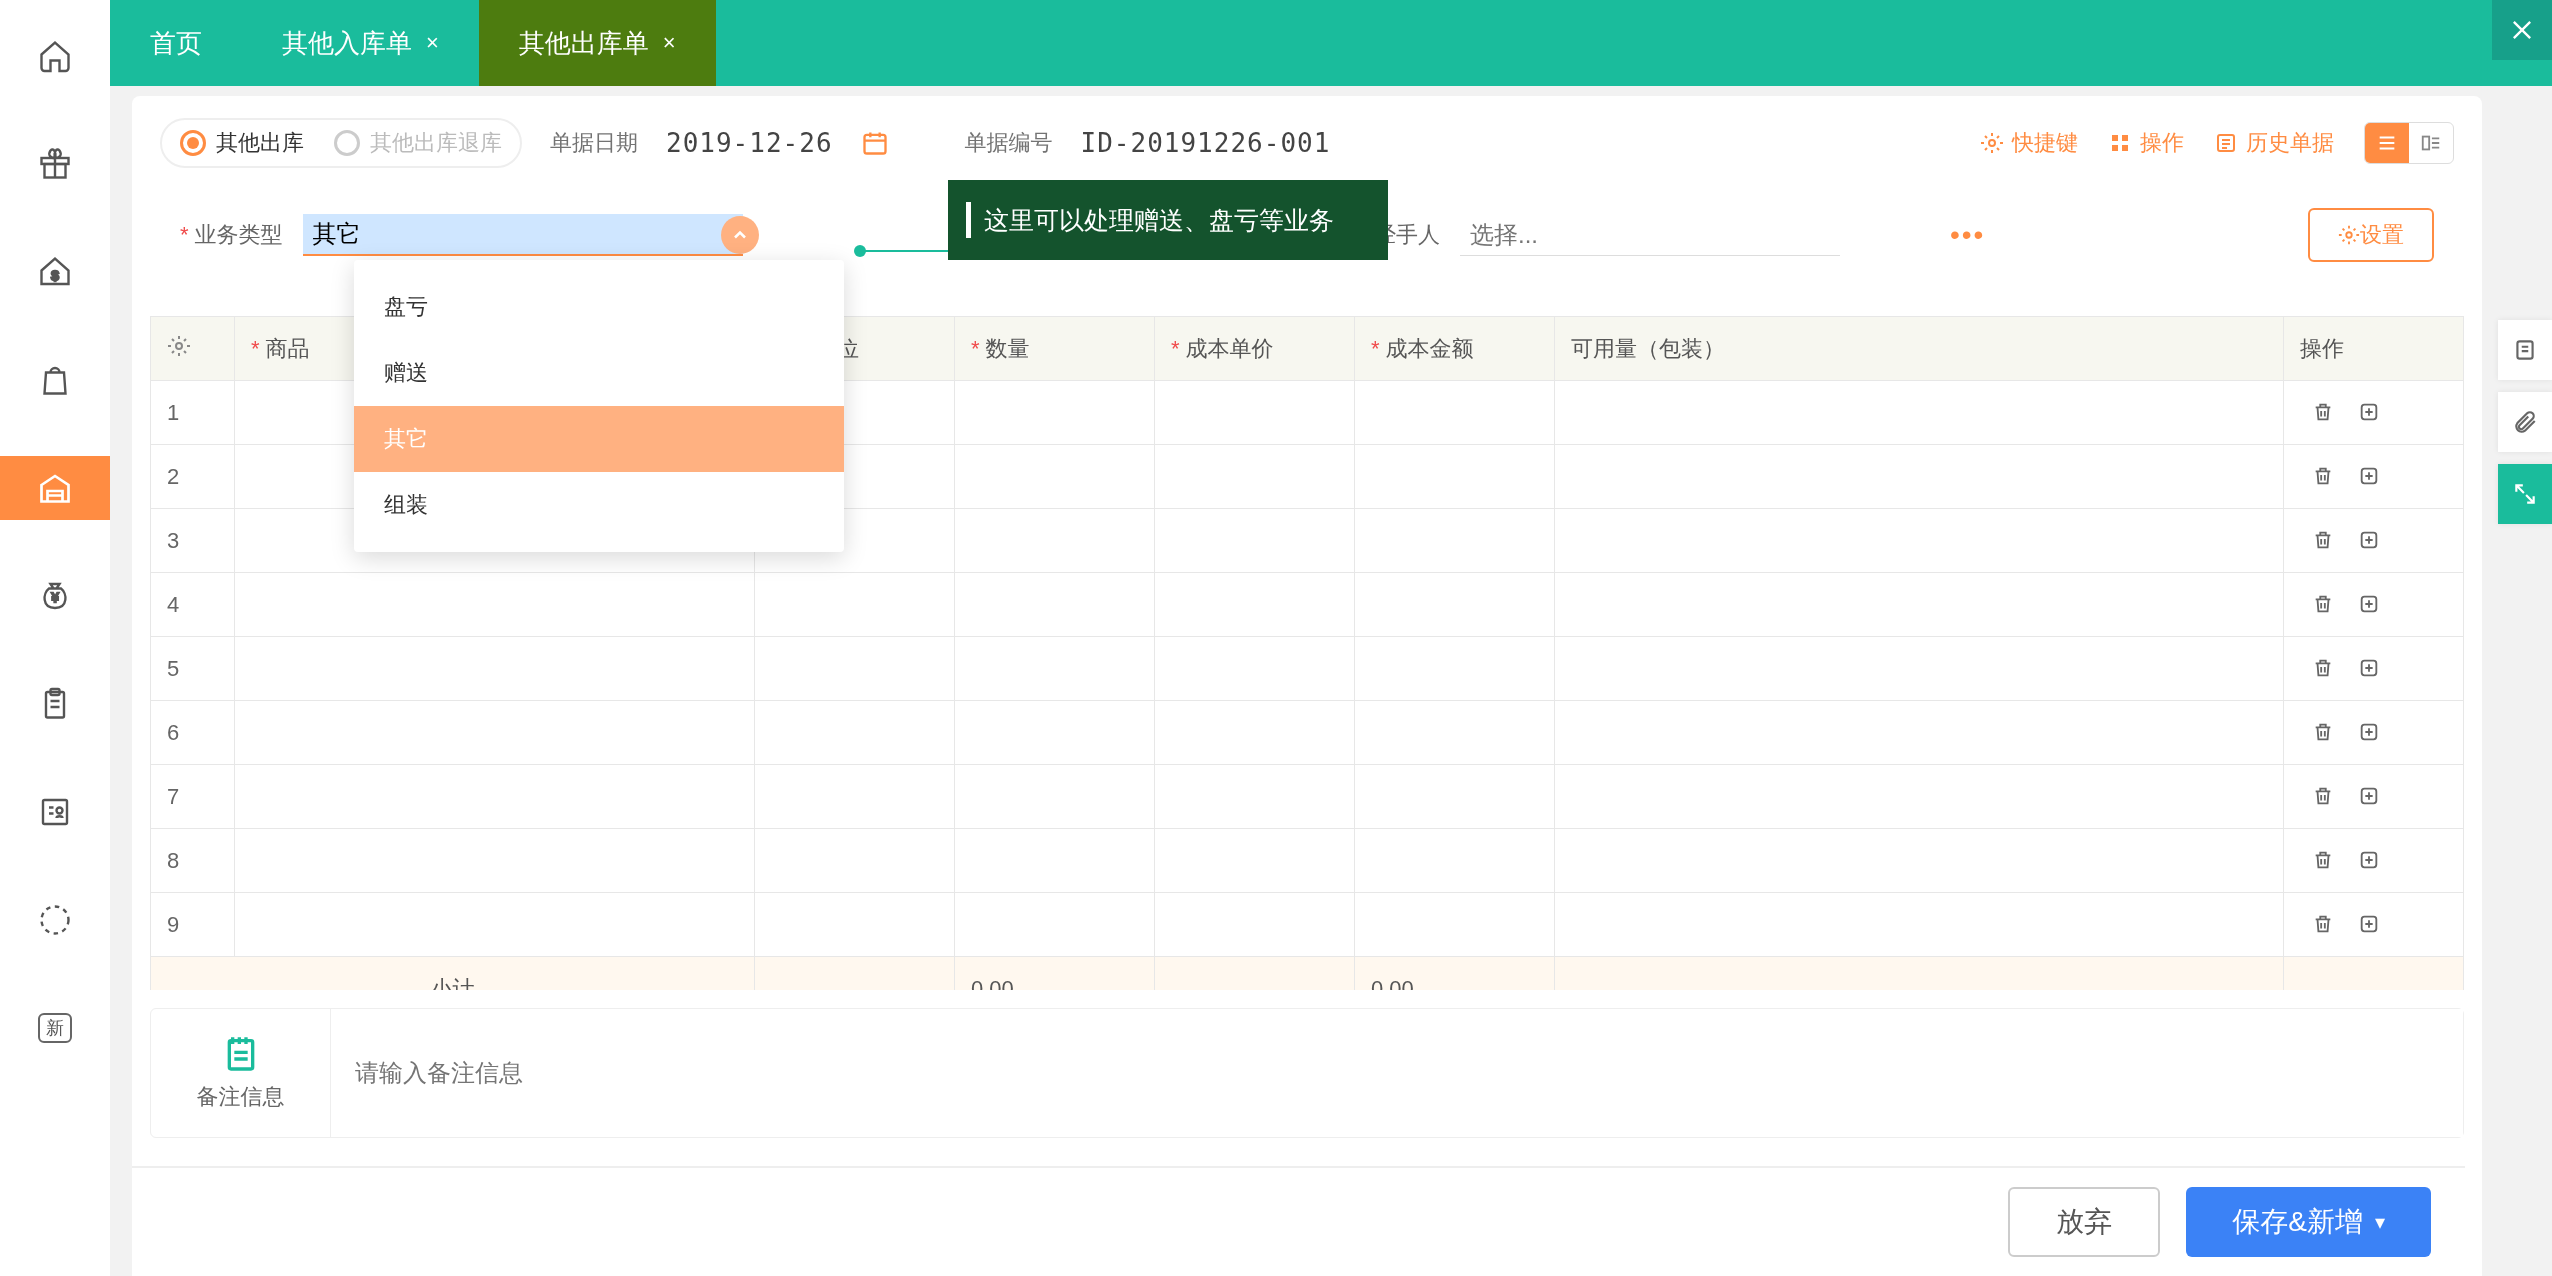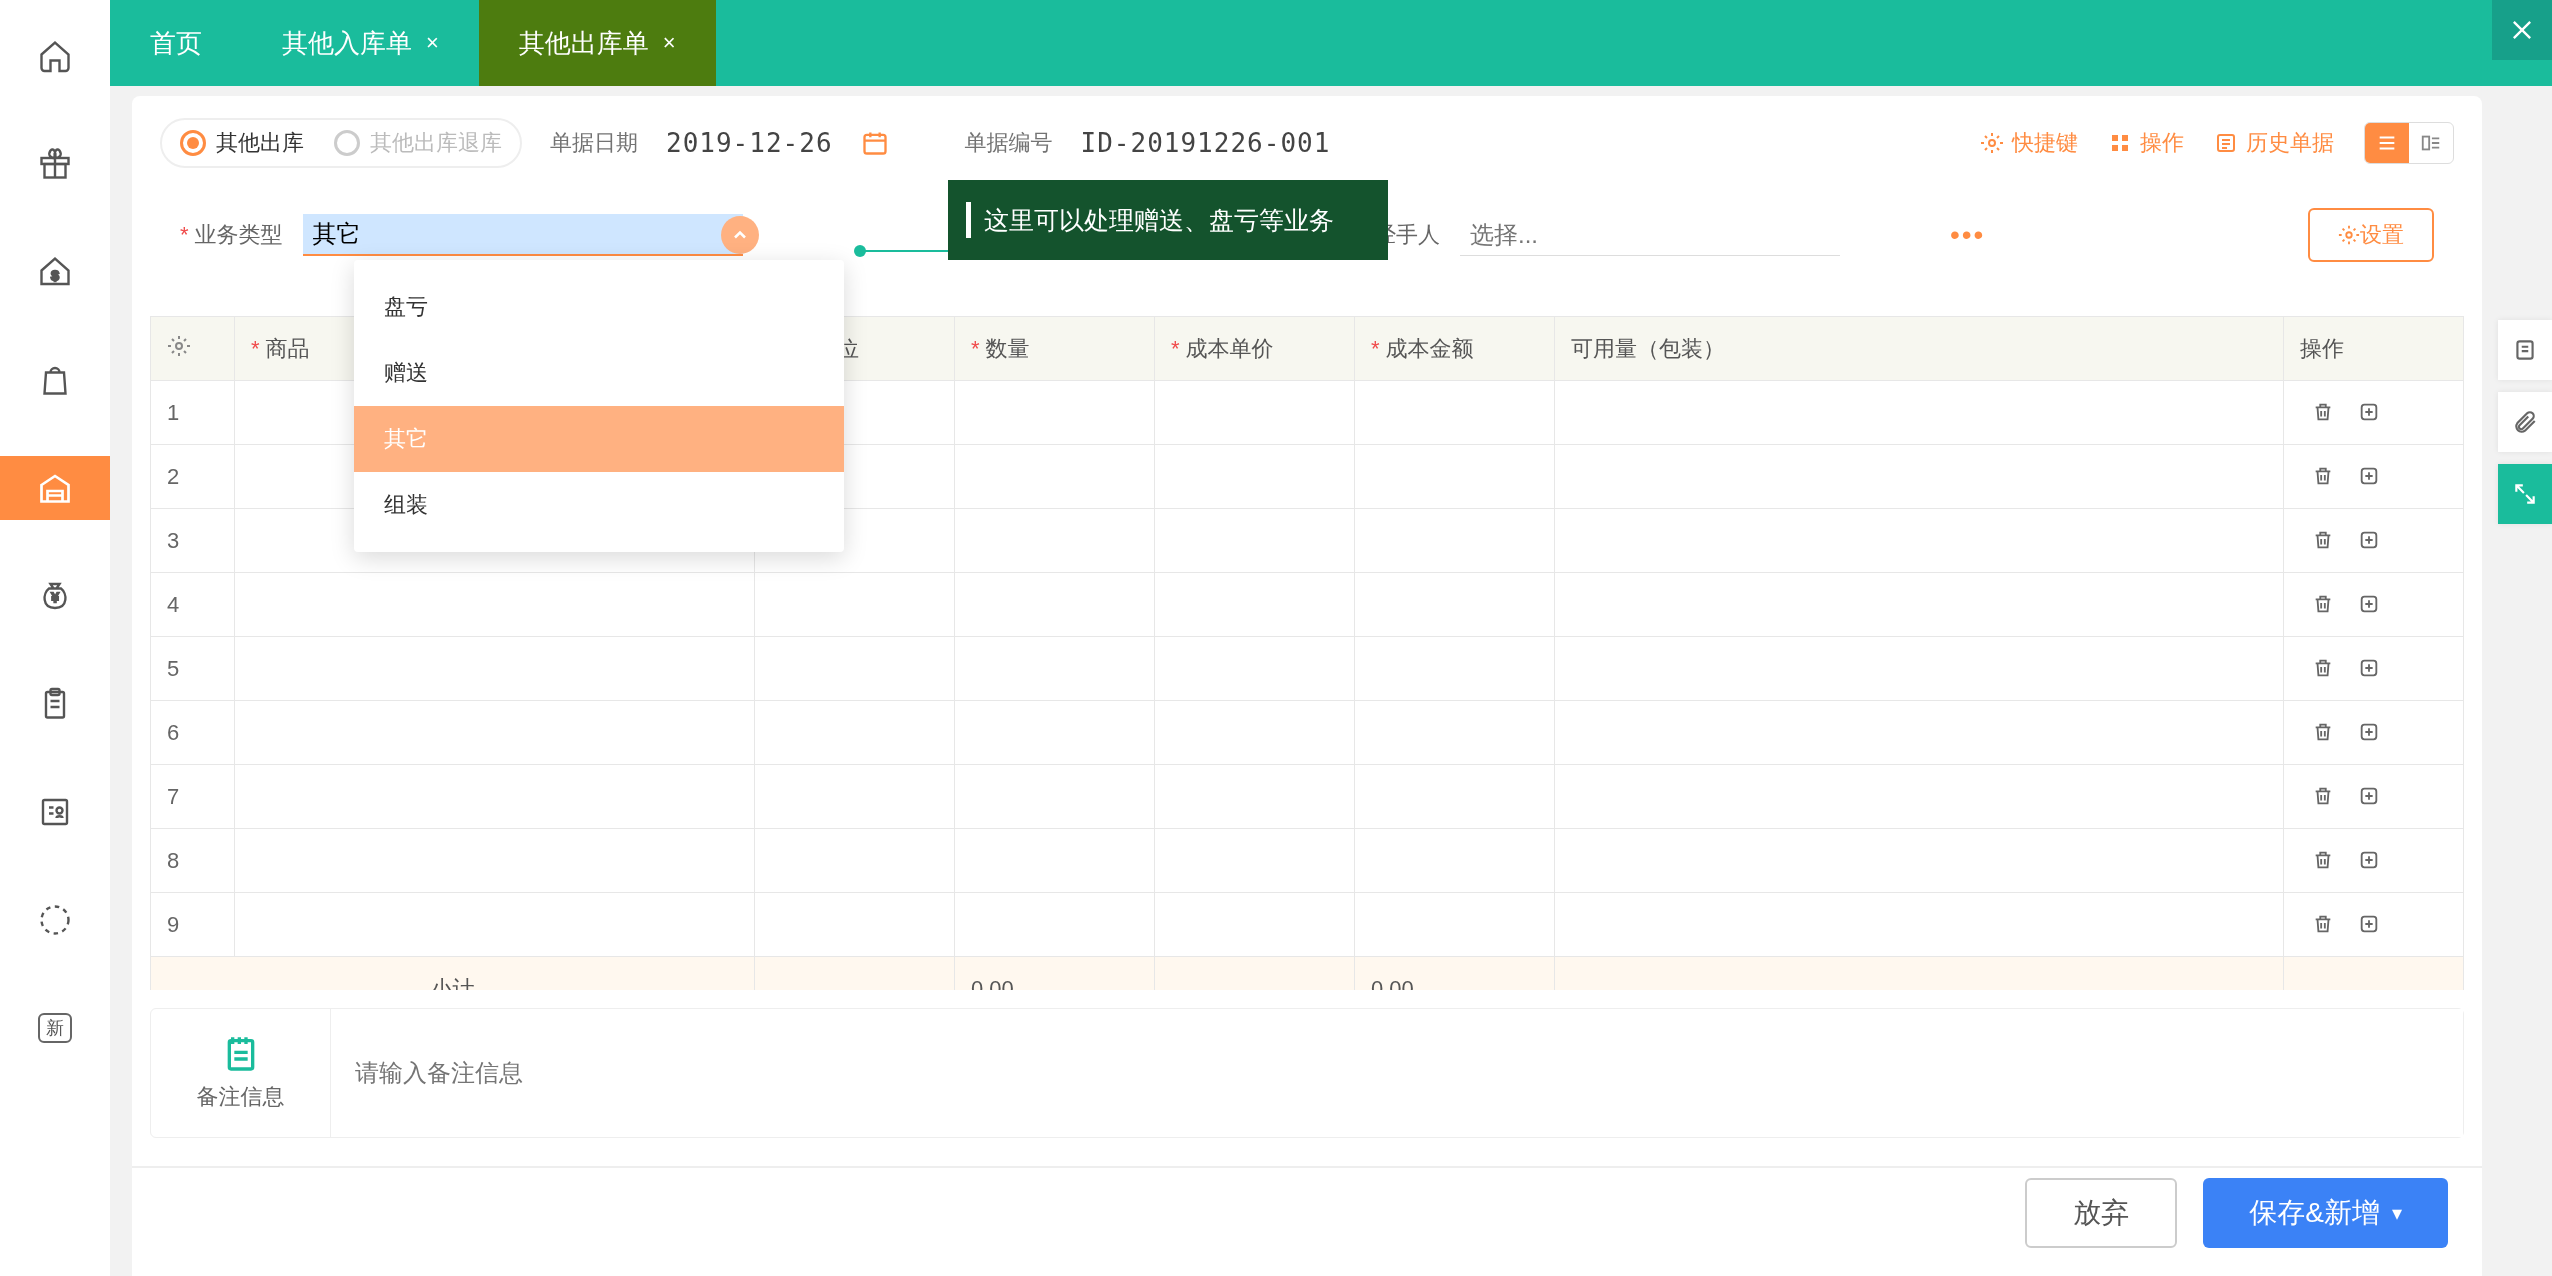--- a/index.html
+++ b/index.html
@@ -76,21 +76,21 @@
   .subtotal td { background:#fff8ef; color:#555; text-align:center;}
   .subtotal .v { text-align:left; }
 
   
   .remark { margin:18px; border:1px solid #eee; border-radius:6px; display:flex; min-height:130px; }
   .remark-label { width:180px; border-right:1px solid #eee; display:flex; flex-direction:column; align-items:center; justify-content:center; color:#666; gap:8px;}
   .remark-label svg { color:#1abc9c; width:40px; height:40px;}
   .remark input { flex:1; border:none; outline:none; padding:24px; font-size:24px; }
 
   
-  .bottombar { position:absolute; left:132px; right:70px; bottom:0; height:110px; background:#fff; border-top:2px solid #eee; display:flex; align-items:flex-start; justify-content:flex-end; gap:26px; padding:10px 34px;}
+  .bottombar { position:absolute; left:132px; right:87px; bottom:0; height:110px; background:#fff; border-top:2px solid #eee; display:flex; align-items:center; justify-content:flex-end; gap:26px; padding:10px 34px;}
   .btn { height:70px; padding:0 46px; border-radius:6px; font-size:28px; cursor:pointer; display:flex; align-items:center; gap:12px;}
   .btn-plain { border:2px solid #ccc; color:#555; background:#fff;}
   .btn-outline { border:2px solid #ff8c42; color:#ff8c42; background:#fff;}
   .btn-primary { background:#3b82f6; color:#fff; }
   .btn-primary .caret { font-size:20px;}
 
   
   .rightrail { position:absolute; right:0; top:320px; width:54px; display:flex; flex-direction:column; gap:12px; }
   .rightrail div{ height:60px; background:#fff; box-shadow:0 0 6px rgba(0,0,0,.08); display:flex; align-items:center; justify-content:center; color:#666; cursor:pointer;}
   .rightrail .hl { background:#1abc9c; color:#fff;}

